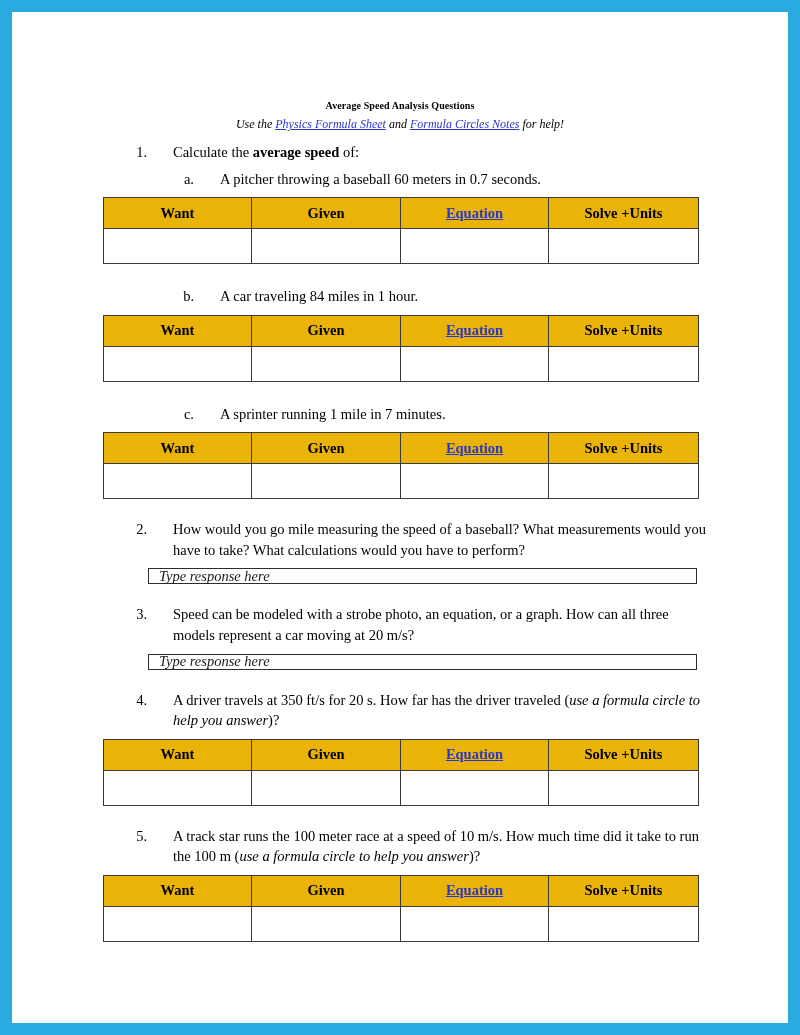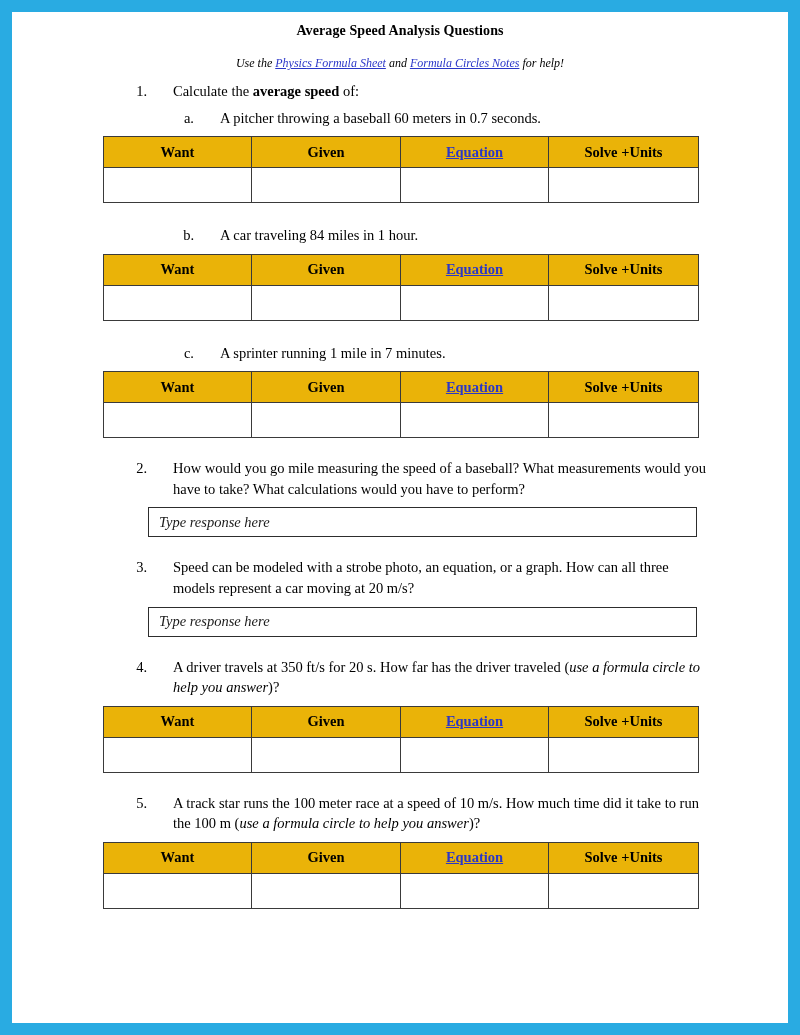--- a/index.html
+++ b/index.html
@@ -26,23 +26,24 @@
     position: absolute;
     left: 0;
     top: 0;
     width: 776px;
   }
 
   
   .doc-title {
     text-align: center;
     font-weight: bold;
-    font-size: 14px;
+    font-size: 10px;
     color: #000;
-    margin: 11px;
+    margin: 0;
+    padding-top: 88px;
     letter-spacing: 0.1px;
   }
   .doc-subtitle {
     text-align: center;
     font-style: italic;
     font-size: 12px;
     color: #000;
     margin: 0;
     padding-top: 6px;
   }
@@ -114,21 +115,21 @@
     color: #2a36c8;
     font-style: normal;
     font-weight: bold;
     text-decoration: underline;
   }
 
   
   .resp-box {
     margin-left: 136px;
     width: 549px;
-    height: 30px;
+    height: 16px;
     border: 1.3px solid #2d2d2d;
     background: #fff;
     box-sizing: border-box;
     display: flex;
     align-items: center;
   }
   .resp-placeholder {
     font-style: italic;
     font-size: 14.5px;
     color: #1a1a1a;

